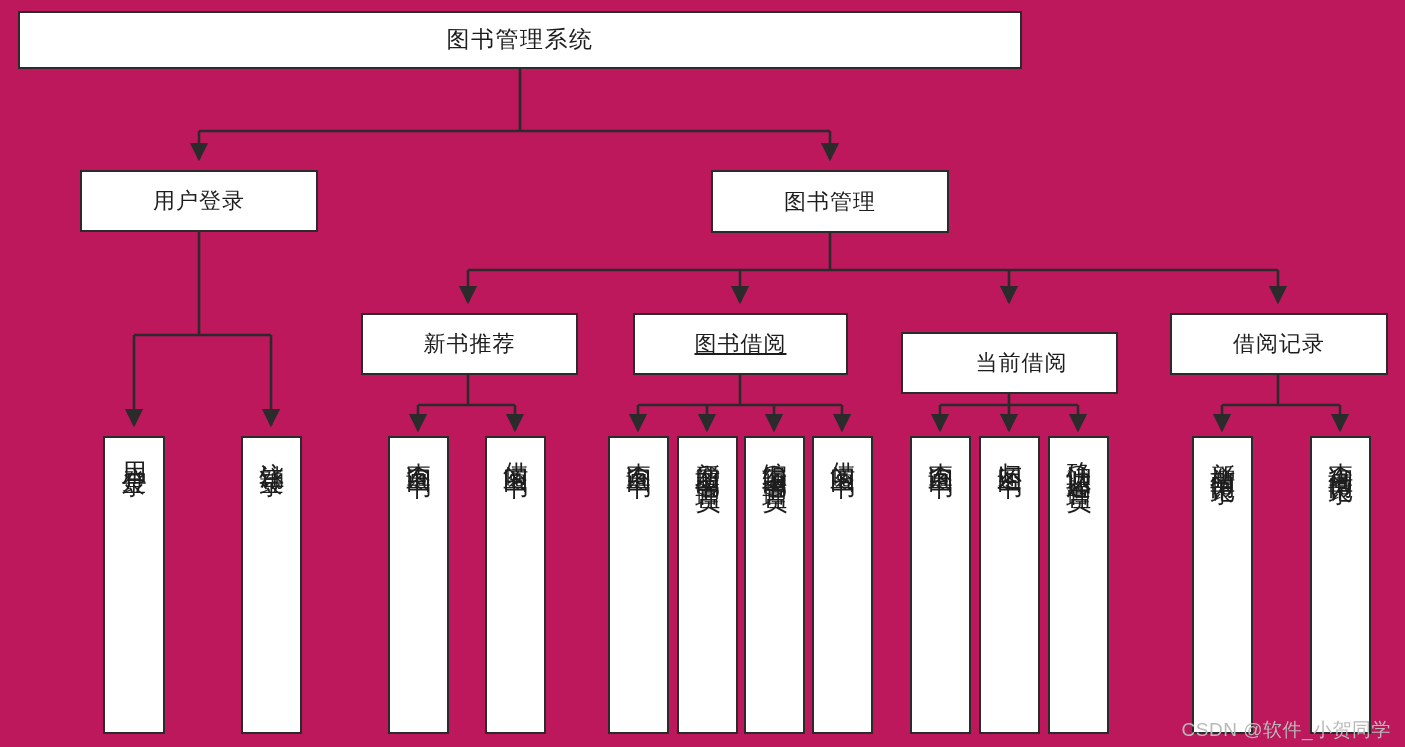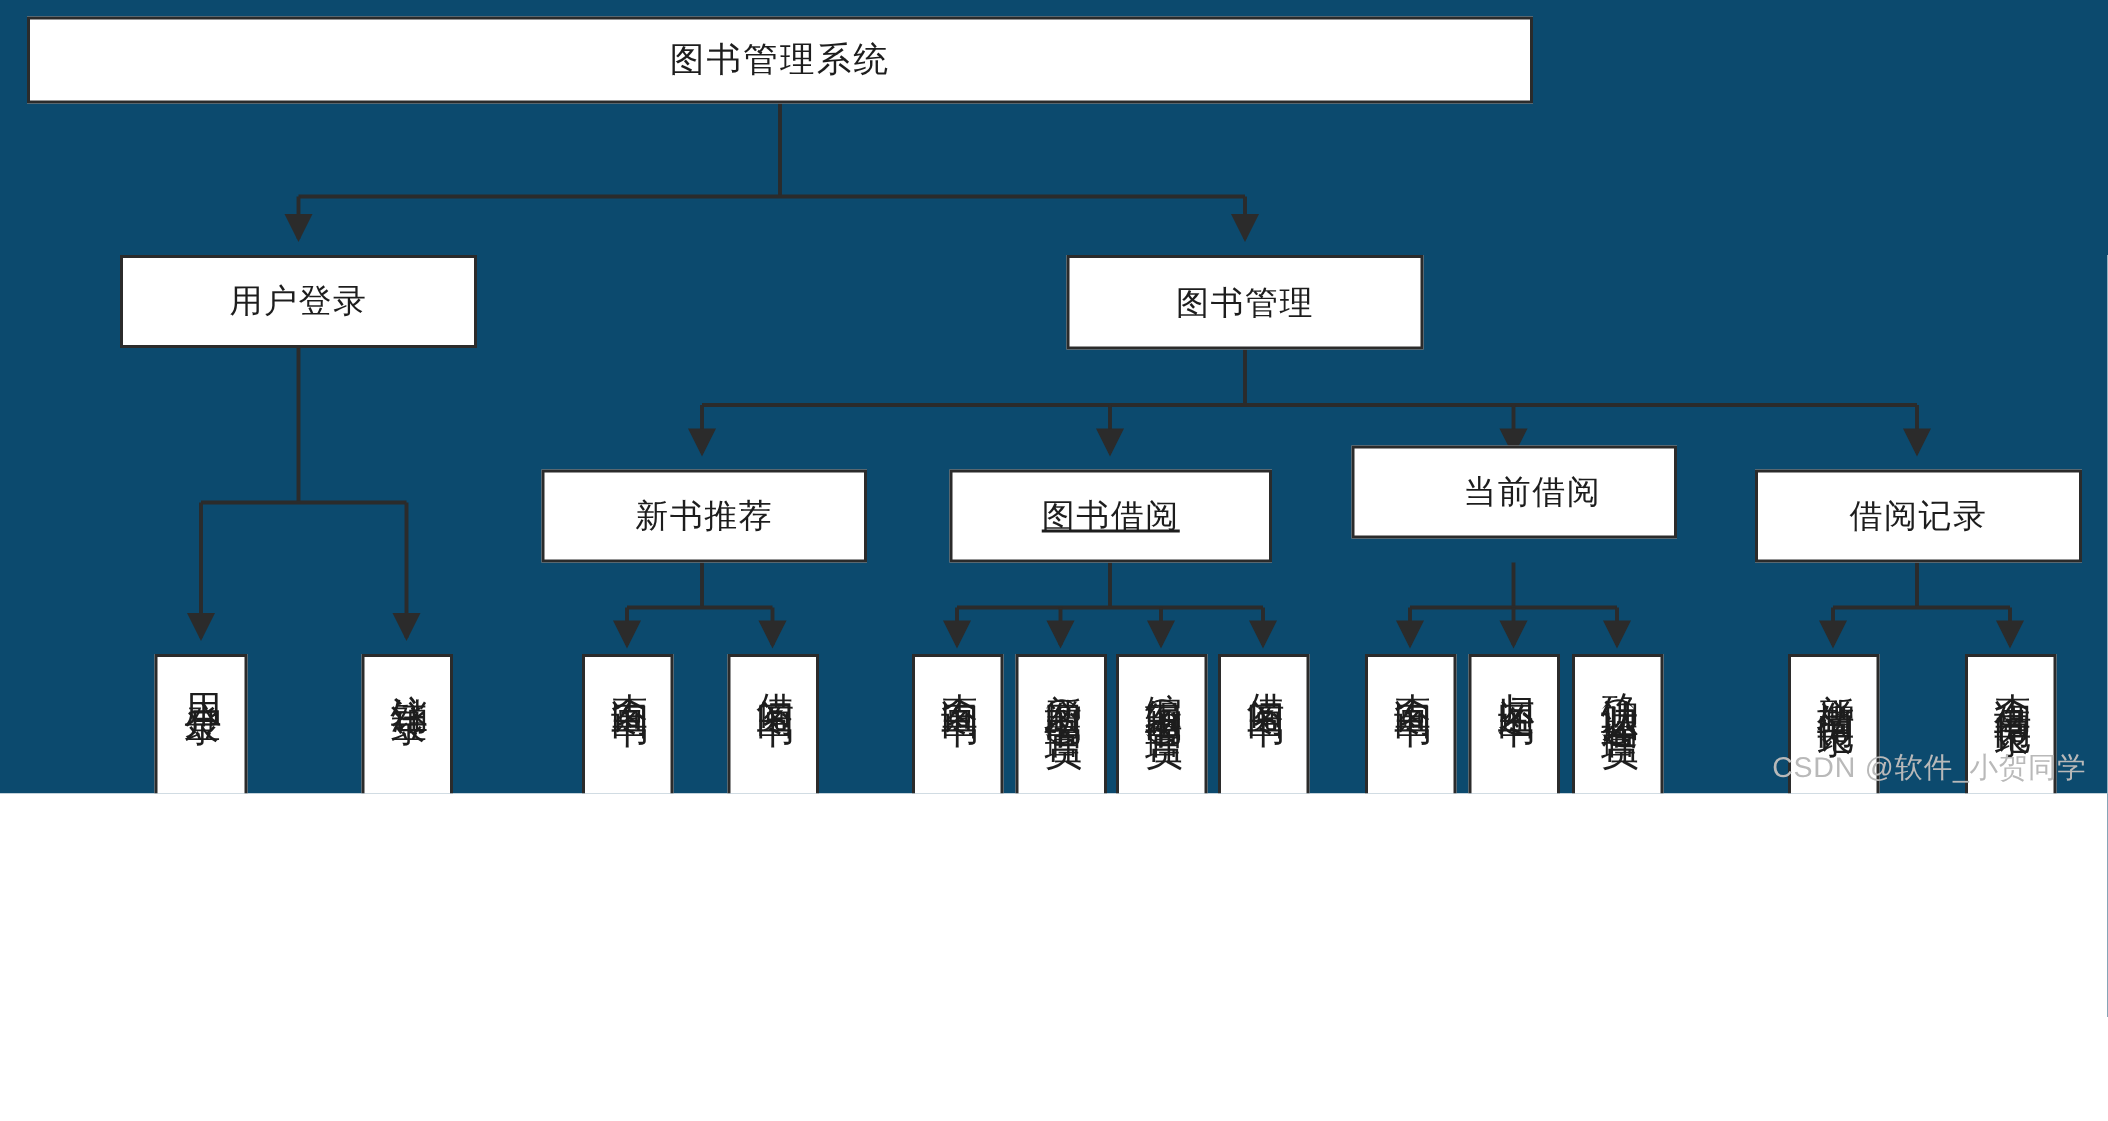--- a/index.html
+++ b/index.html
@@ -4,22 +4,22 @@
 <title>图书管理系统 功能结构图</title>
 <style>
   html,body{margin:0;padding:0;background:#ffffff;}
   body{
     font-family:"Liberation Sans","DejaVu Sans",sans-serif;
     -webkit-font-smoothing:antialiased;
   }
   #canvas{
     position:relative;
     width:1405px;
-    height:529px;
-    background:#0c4a6e;
+    height:747px;
+    background:#be185d;
     overflow:hidden;
   }
   
   .node{
     position:absolute;
     box-sizing:border-box;
     background:#ffffff;
     border:2.5px solid #2b2b2b;
     display:flex;
     align-items:center;
@@ -136,21 +136,21 @@
   <div class="node h" style="left:711px;top:170px;width:238px;height:63px;">
     <span class="lbl">图书管理</span>
   </div>
 
   <div class="node h" style="left:361px;top:313px;width:217px;height:62px;">
     <span class="lbl">新书推荐</span>
   </div>
   <div class="node h" style="left:633px;top:313px;width:215px;height:62px;text-decoration:underline;">
     <span class="lbl">图书借阅</span>
   </div>
-  <div class="node h" style="left:901px;top:297px;width:217px;height:62px;padding-left:24px;">
+  <div class="node h" style="left:901px;top:332px;width:217px;height:62px;padding-left:24px;">
     <span class="lbl">当前借阅</span>
   </div>
   <div class="node h" style="left:1170px;top:313px;width:218px;height:62px;align-items:center;">
     <span class="lbl">借阅记录</span>
   </div>
 
   <div class="node v" style="left:103px;top:436px;width:62px;height:298px;">
     <span class="lbl">用户登录</span>
   </div>
   <div class="node v" style="left:241px;top:436px;width:61px;height:298px;">

